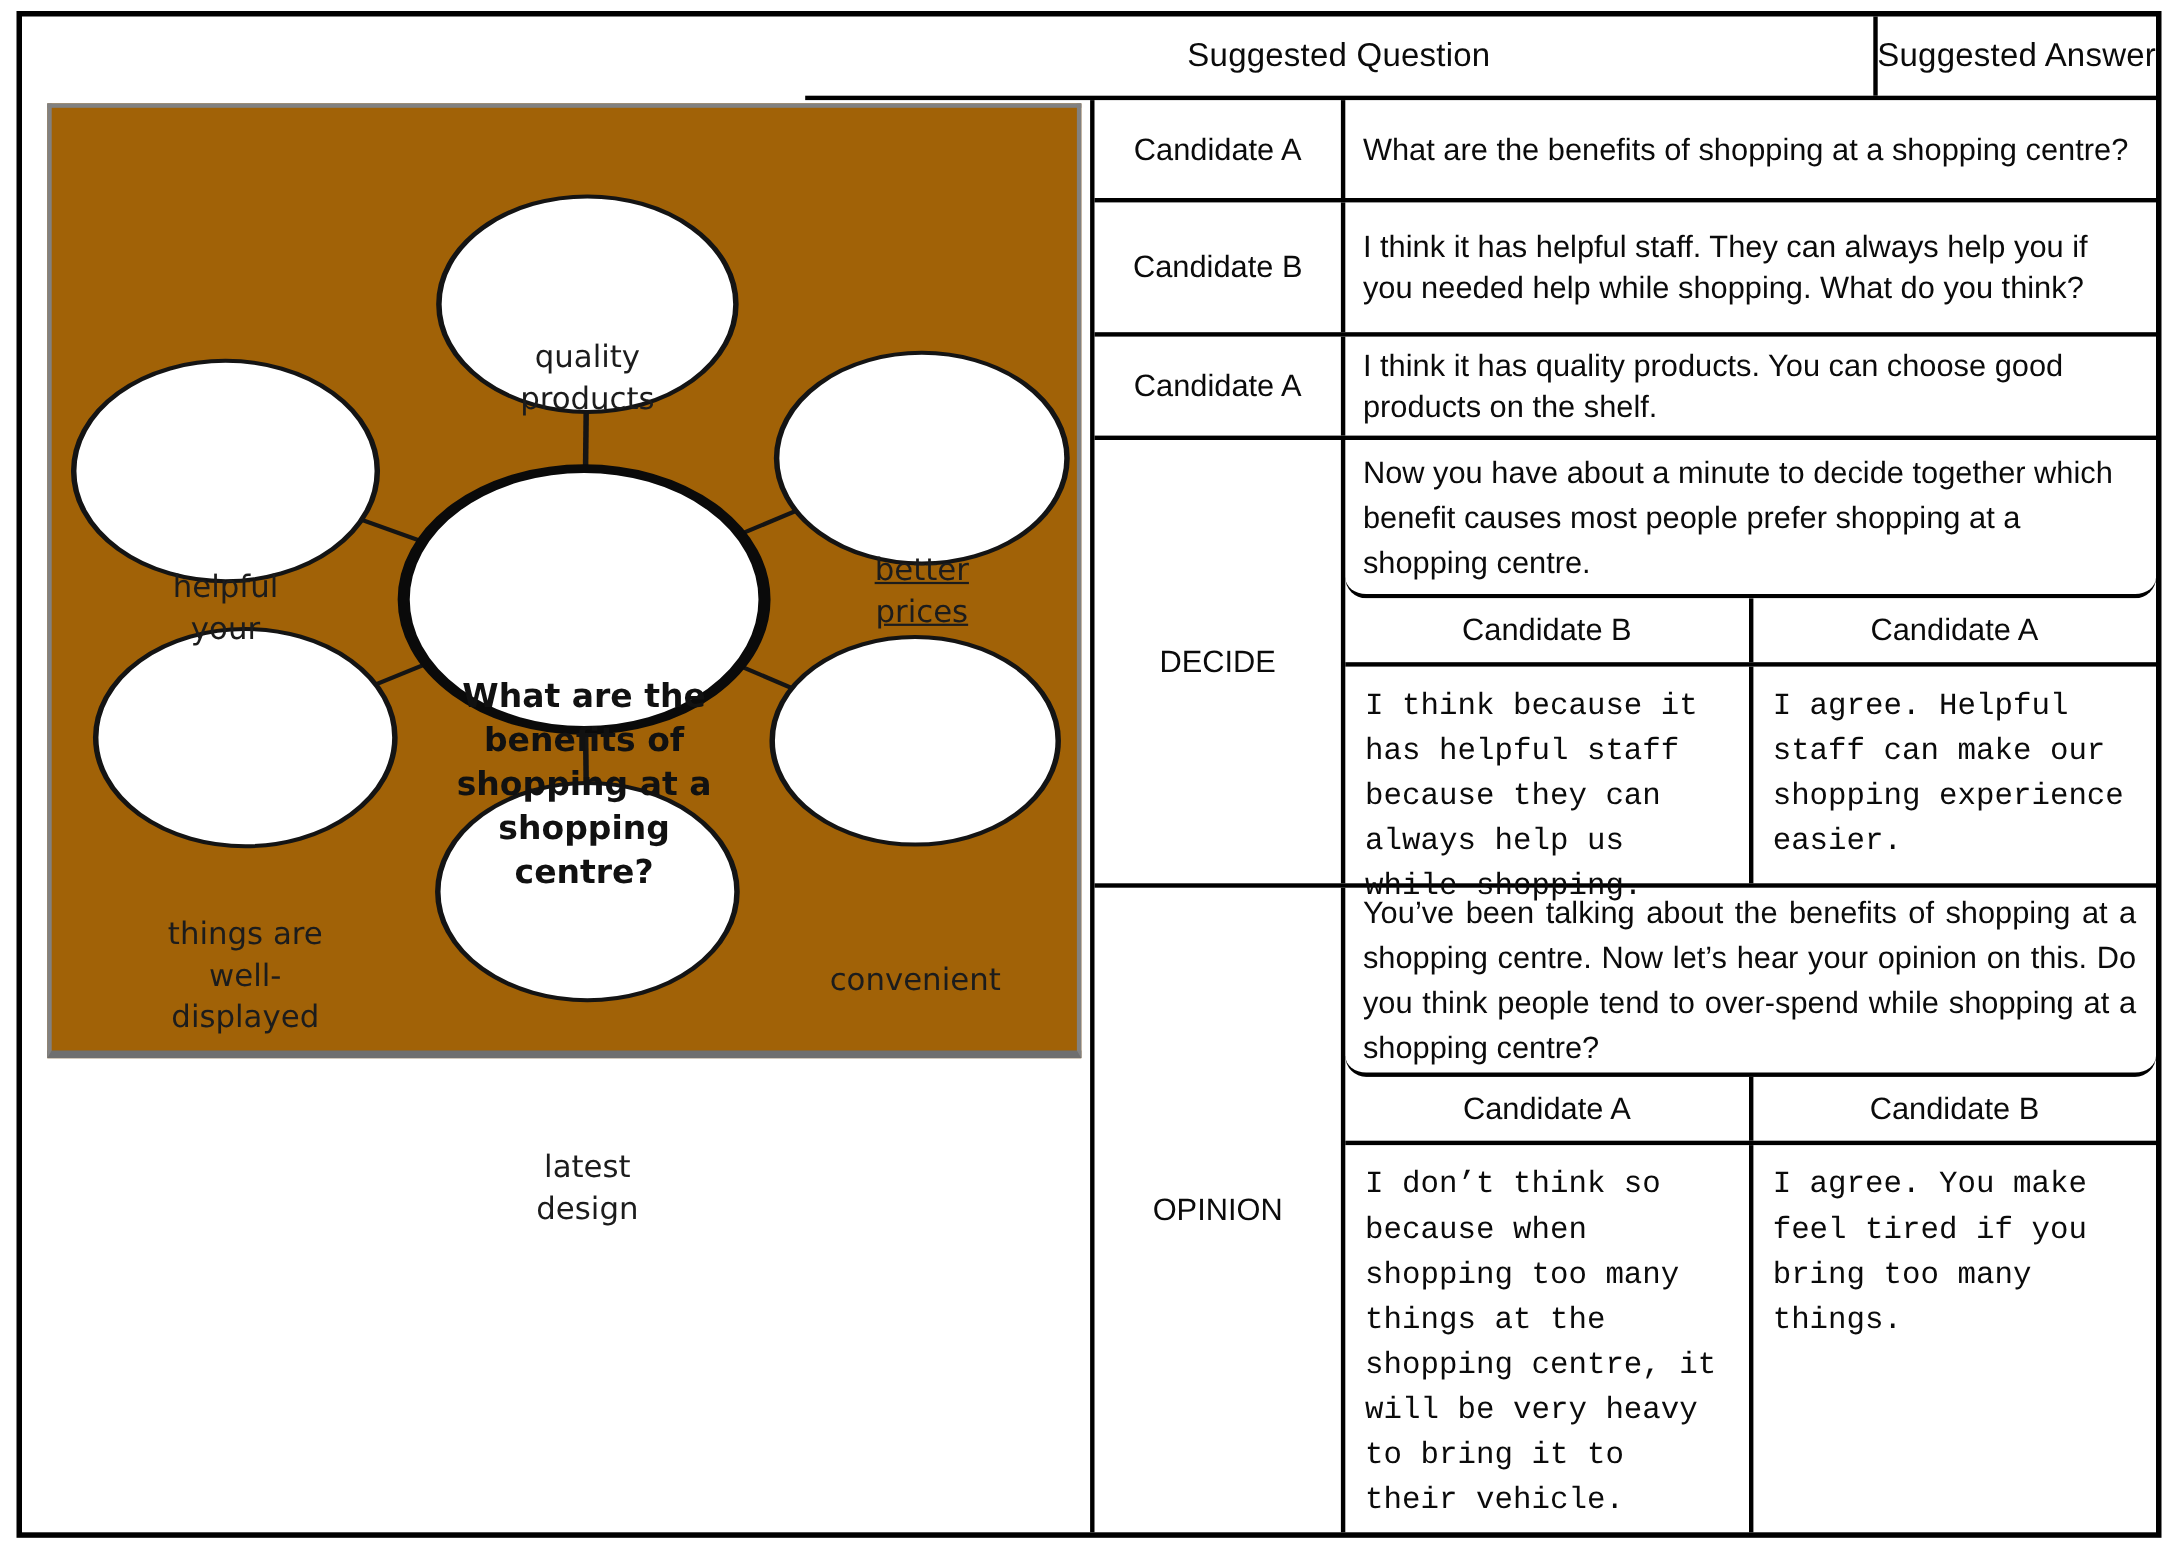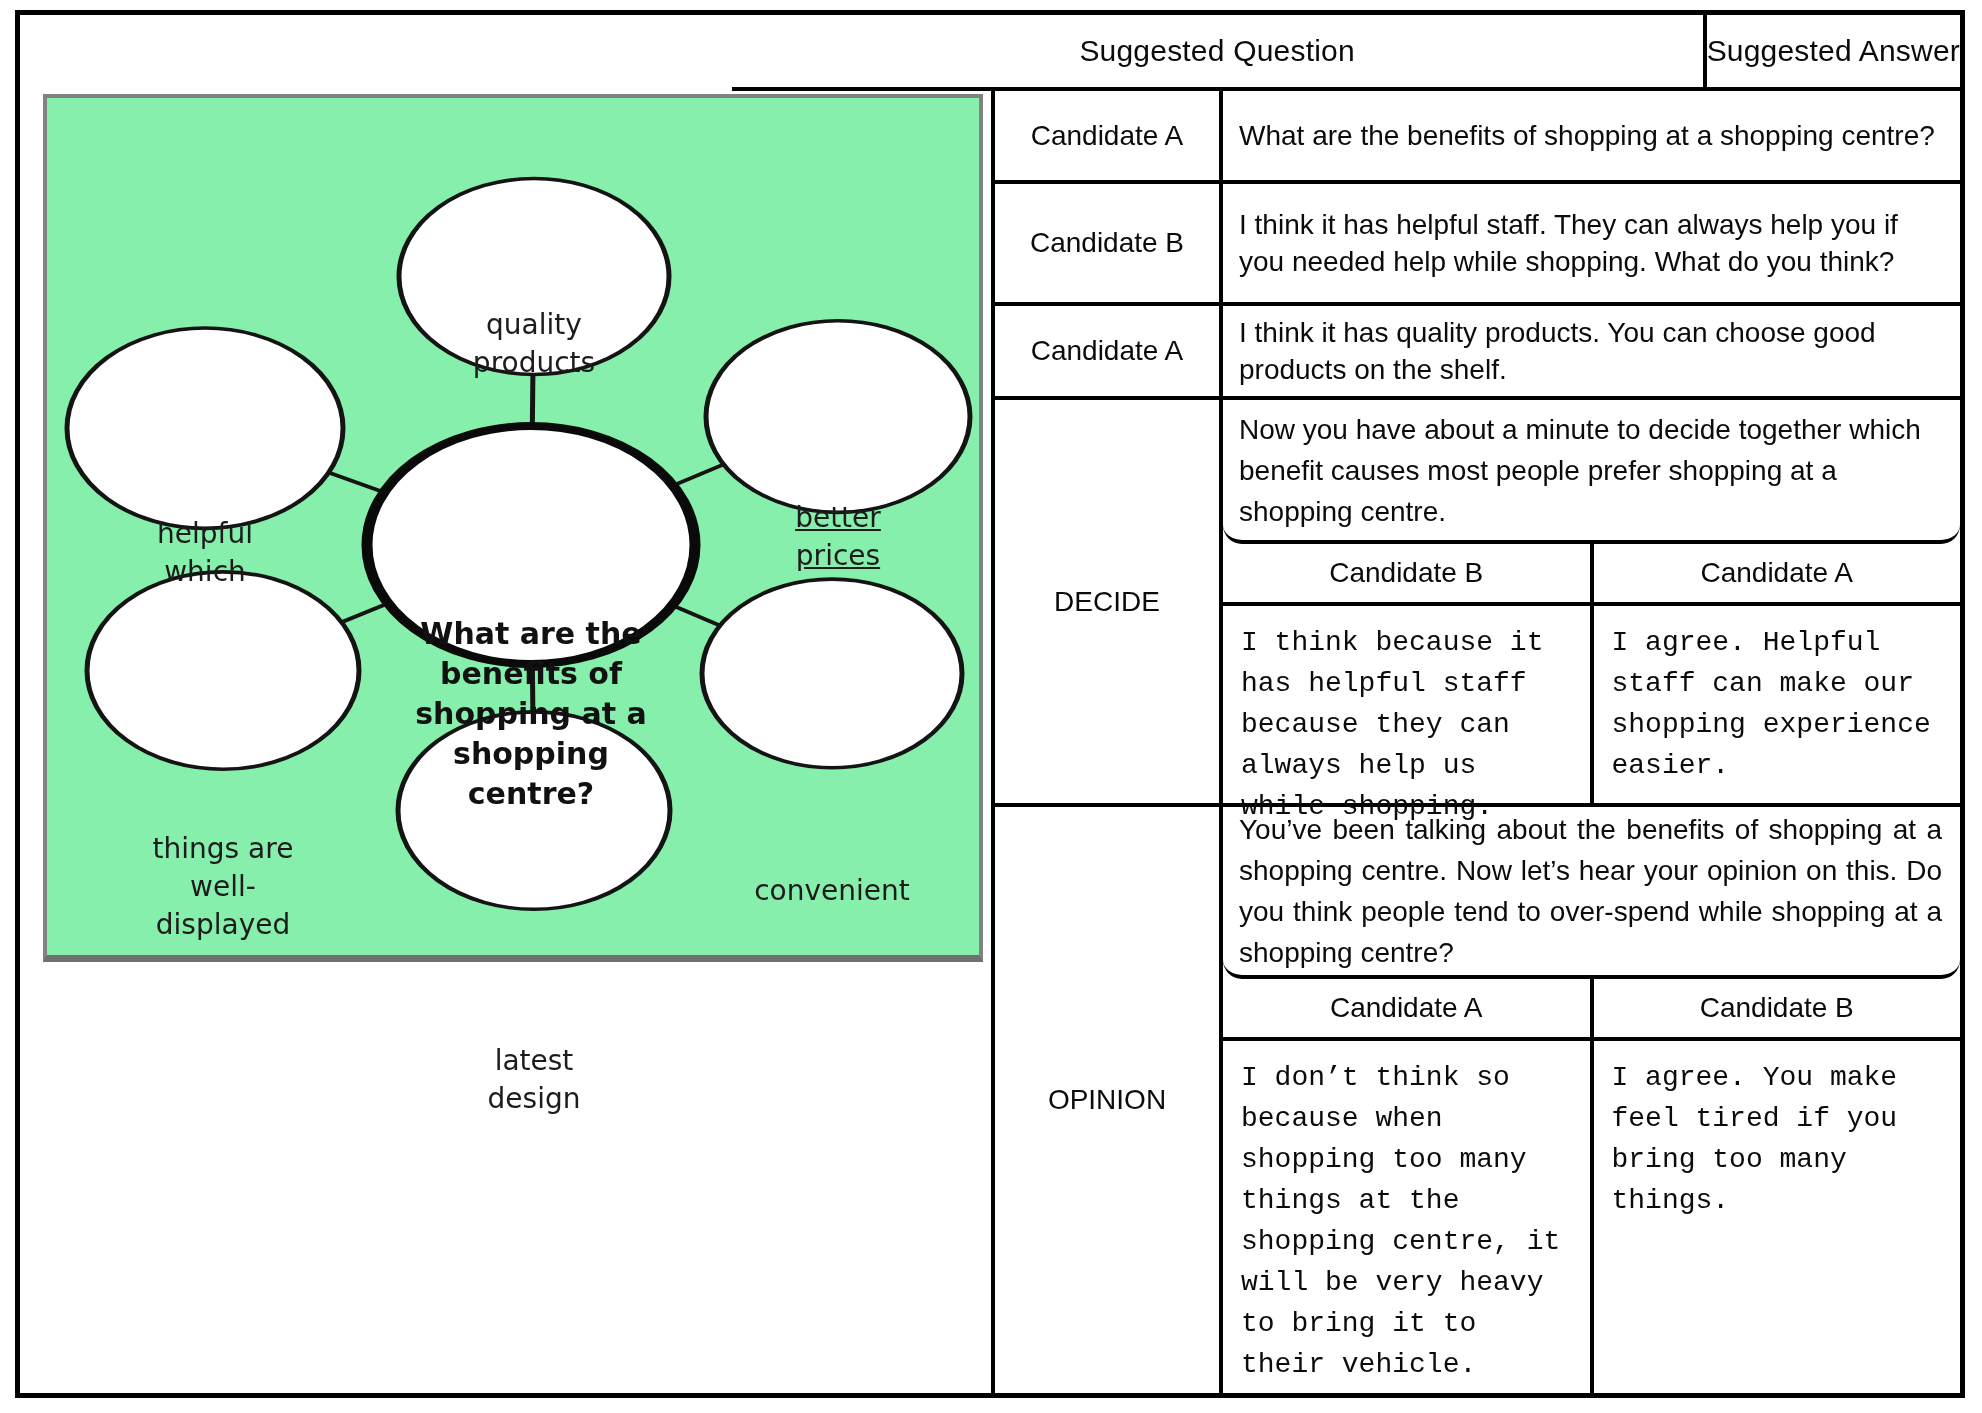--- a/index.html
+++ b/index.html
@@ -17,21 +17,21 @@
   .hdr-q { width:975px; border-right:4px solid #000; }
   .hdr-a { flex:1; }
 
   
   .body { flex:1; display:flex; min-height:0; }
   .left-cell { width:975px; border-right:4px solid #000; position:relative; }
 
   
   .diagram-box { position:absolute; left:23px; top:3px; width:940px; height:868px;
                  border:4px solid #818181; border-bottom-width:7px; border-bottom-color:#6f6f6f;
-                 background:#86efac; }
+                 background:#a16207; }
   .diagram-box svg { position:absolute; left:0; top:0; width:100%; height:100%; }
   .dlabel { position:absolute; display:flex; align-items:center; justify-content:center;
             text-align:center; white-space:pre-line; font-family:"DejaVu Sans", sans-serif;
             color:#1c1c1c; }
   .dlabel.sat { font-size:28px; line-height:38px; }
   .dlabel.ctr { font-size:30px; line-height:40px; font-weight:bold; color:#111; }
 
   
   .right-col { flex:1; display:flex; flex-direction:column; min-width:0; }
   .rrow { display:flex; border-bottom:4px solid #000; }
@@ -95,21 +95,21 @@
             </g>
 
             <circle cx="484" cy="616" r="164" fill="#ffffff" stroke="#0a0a0a" stroke-width="11"></circle>
           </svg>
 
           <div class="dlabel sat" style="left:327px; top:166px; width:320px; height:160px;">quality
 products</div>
           <div class="dlabel sat" style="left:631px; top:359px; width:320px; height:160px;text-decoration:underline;">better
 prices</div>
           <div class="dlabel sat" style="left:-2px; top:375px; width:320px; height:160px;">helpful
-which</div>
+your</div>
           <div class="dlabel sat" style="left:16px; top:679px; width:320px; height:220px;">things are
 well-
 displayed</div>
           <div class="dlabel sat" style="left:625px; top:713px; width:320px; height:160px;">convenient</div>
           <div class="dlabel sat" style="left:327px; top:902px; width:320px; height:160px;">latest
 design</div>
           <div class="dlabel ctr" style="left:344px; top:466px; width:280px; height:300px;">What are the
 benefits of
 shopping at a
 shopping

